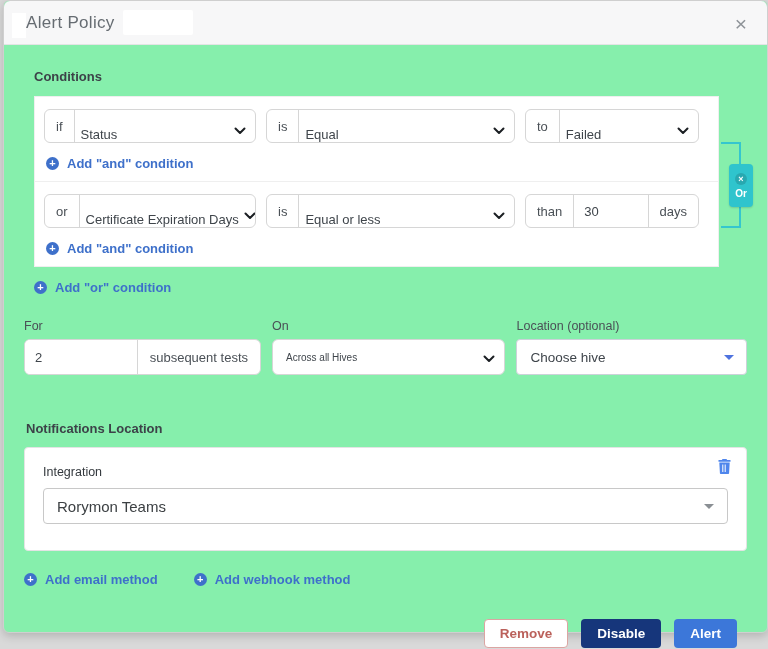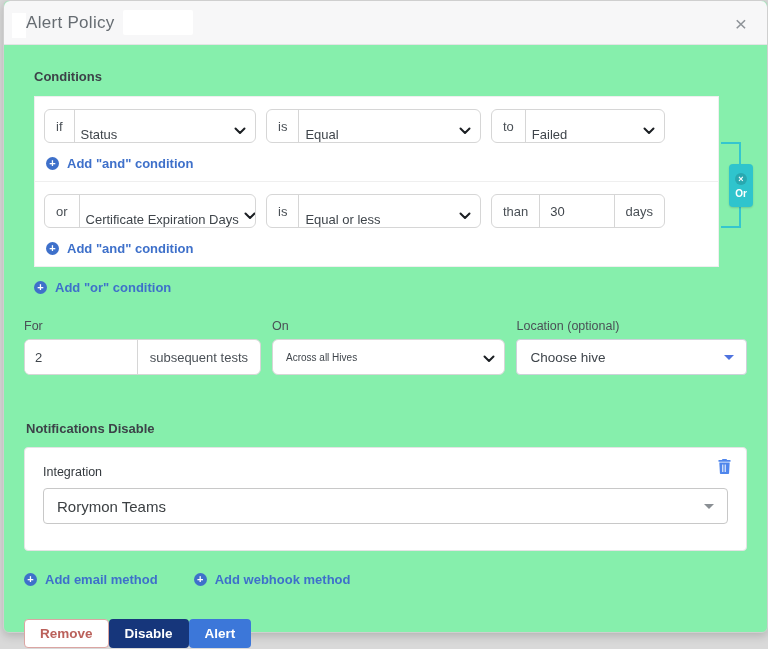--- a/index.html
+++ b/index.html
@@ -36,21 +36,21 @@
   .lbl-conditions { margin:24px 0 12px 10px; }
   
   .cond-wrap { width:685px; margin-left:10px; }
   .cond-section { border:1px solid #efefef; background:#fff; padding:12px 9px 0 9px; height:86px; }
   .cond-section + .cond-section { margin-top:-1px; }
   .cond-row { display:flex; gap:10px; }
   .ctrl-group {
     display:flex; align-items:stretch; height:34px; border:1px solid #d6d6d6;
     border-radius:6px; background:#fff; overflow:hidden;
   }
-  .g-a { width:212px; } .g-b { width:215px; } .g-c { width:174px; }
+  .g-a { width:212px; } .g-b { width:249px; } .g-c { width:174px; }
   .ctrl-label {
     display:flex; align-items:center; justify-content:center;
     padding:0 11px; border-right:1px solid #d6d6d6; font-size:13px; color:#4a5056;
     white-space:nowrap;
   }
   .ctrl-select {
     position:relative; display:flex; align-items:flex-end; flex:1;
     padding:0 26px 0 6px; font-size:13px; color:#3f454b; cursor:pointer; white-space:nowrap;
   }
   .chev { position:absolute; right:9px; top:50%; margin-top:-3px; }
@@ -132,21 +132,21 @@
   .integration-label { font-size:12.5px; color:#33383d; }
   .trash-btn { position:absolute; right:13px; top:9px; cursor:pointer; line-height:0; padding:2px; }
   .integration-select {
     position:relative; margin-top:8px; height:36px; border:1px solid #c8c8c8;
     border-radius:4px; display:flex; align-items:center; padding:0 30px 0 13px;
     font-size:15px; color:#3c4043; cursor:pointer; background:#fff;
   }
   
   .method-links { margin-top:21px; display:flex; gap:36px; }
   
-  .footer-row { margin-top:32px; display:flex; gap:0; padding-right:10px; }
+  .footer-row { margin-top:32px; display:flex; justify-content:flex-end; gap:13px; padding-right:10px; }
   .btn {
     height:29px; padding:0 15px; border-radius:4px; font-size:13.5px; font-weight:600;
     display:inline-flex; align-items:center; justify-content:center; cursor:pointer;
     font-family:"Liberation Sans", sans-serif; border:1px solid transparent;
   }
   .btn-remove { background:#fff; border-color:#dba5a2; color:#bb615b; }
   .btn-disable { background:#16367b; color:#fff; }
   .btn-save { background:#3c77d9; color:#fff; }
 </style>
 </head>
@@ -262,21 +262,21 @@
       </div>
       <div class="fol-col col-loc">
         <span class="fol-label">Location (optional)</span>
         <div class="loc-select">
           <span>Choose hive</span>
           <span class="caret-blue"></span>
         </div>
       </div>
     </div>
 
-    <div class="section-label lbl-notif">Notifications Disable</div>
+    <div class="section-label lbl-notif">Notifications Location</div>
 
     <div class="notif-card">
       <span class="integration-label">Integration</span>
       <span class="trash-btn">
         <svg width="13" height="15" viewBox="0 0 13 15">
             <path fill="#4f86ec" d="M4.6 0h3.8l.8 1h3.3v1.7H.5V1h3.3l.8-1z"></path>
             <path fill="#4f86ec" d="M1.3 3.6h10.4l-.6 10.3c0 .6-.5 1.1-1.1 1.1H3c-.6 0-1.1-.5-1.1-1.1L1.3 3.6zm3 2v7.3h1V5.6h-1zm2.4 0v7.3h1V5.6h-1z"></path>
           </svg>
       </span>
       <div class="integration-select">

